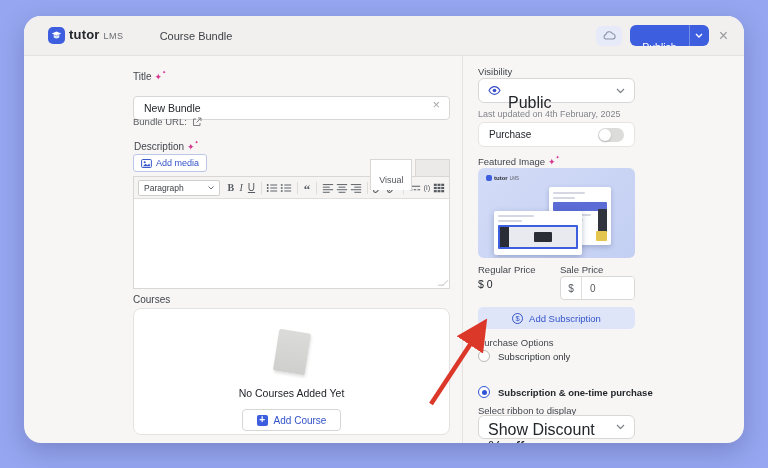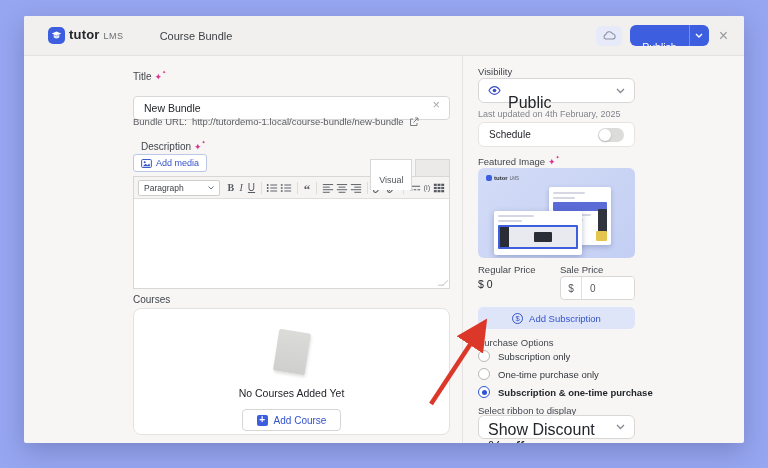--- a/index.html
+++ b/index.html
@@ -1,21 +1,21 @@
 <!DOCTYPE html>
 <html><head>
 <meta charset="utf-8">
 <style>
   * { margin:0; padding:0; box-sizing:border-box; }
   html,body { width:768px; height:468px; overflow:hidden; }
   body { font-family:"Liberation Sans","DejaVu Sans",sans-serif; }
   .page { position:relative; width:768px; height:468px; background:#96a6f0; }
 
   .window { position:absolute; left:24px; top:16px; width:720px; height:427px;
-            background:#f7f6f5; border-radius:2px; overflow:hidden;
+            background:#f7f6f5; border-radius:17px; overflow:hidden;
             box-shadow:0 8px 24px rgba(30,40,90,.25); }
 
   
   .hdr { position:absolute; left:0; top:0; width:100%; height:40px; background:#f1f0ee;
          border-bottom:1px solid #e3e2e0; display:flex; align-items:center; }
   .logo { display:flex; align-items:baseline; gap:4px; margin-left:24px; }
   .logo-mark { width:17px; height:17px; background:#3d5ede; border-radius:5px;
                display:inline-flex; align-items:center; justify-content:center; align-self:center; }
   .logo-text { font-size:13px; font-weight:bold; color:#23262b; letter-spacing:.2px; }
   .logo-suffix { font-size:9px; color:#6a6d73; letter-spacing:.5px; }
@@ -184,27 +184,26 @@
 
     <div class="lbl" style="left:109px; top:55px;">
       <span>Title</span><span class="sparkle">✦</span>
     </div>
     <div class="title-input whitebox">
       <input type="text" value="New Bundle" style="">
       <span class="clear-x">×</span>
     </div>
     <div class="url-line">
       <span>Bundle URL:</span>
-      <span>http://tutordemo-1.local/course-bundle/new-bundle</span>
       <svg class="ic" width="10" height="10" viewBox="0 0 10 10">
           <path d="M4 2H1.5v6.5H8V6M6 1h3v3M9 1L4.5 5.5" fill="none" stroke="#7c7f85" stroke-width="1"></path>
         </svg>
     </div>
 
-    <div class="lbl" style="left:109px; top:125px;padding-left:8px;">
+    <div class="lbl" style="left:102px; top:125px;padding-left:8px;">
       <span>Description</span><span class="sparkle">✦</span>
     </div>
     <button class="media-btn">
       <svg class="ic" width="11" height="9" viewBox="0 0 12 10">
           <rect x="0.6" y="0.6" width="10.8" height="8.8" rx="1" fill="none" stroke="#3353c9" stroke-width="1.1"></rect>
           <circle cx="4" cy="3.6" r="1.1" fill="#3353c9"></circle>
           <path d="M2 8l3-2.6L7 7l2.2-2L10 8z" fill="#3353c9"></path>
         </svg>
       <span>Add media</span>
     </button>
@@ -319,21 +318,21 @@
           <circle cx="7" cy="6" r="2" fill="#3b4ec9"></circle>
         </svg>
       <span class="val">Public</span>
       <svg class="ic" width="9" height="6" viewBox="0 0 9 6">
           <polyline points="1,1 4.5,4.5 8,1" fill="none" stroke="#86898f" stroke-width="1.3"></polyline>
         </svg>
     </div>
     <div class="muted" style="left:454px; top:93px;">Last updated on 4th February, 2025</div>
 
     <div class="schedule-box">
-      <span class="val">Schedule</span>
+      <span class="val">Purchase</span>
       <span class="toggle">
           <span class="knob"></span>
         </span>
     </div>
 
     <div class="sb-lbl" style="left:454px; top:140px;">
       <span>Featured Image</span><span class="sparkle">✦</span>
     </div>
     <div class="feat-img">
       <div class="fi-logo">
@@ -373,24 +372,20 @@
     <button class="add-sub-btn">
       <span class="dollar-circle">$</span>
       <span>Add Subscription</span>
     </button>
 
     <div class="sb-lbl" style="left:454px; top:321px;">Purchase Options</div>
     <div class="radio-row" style="top:334px;">
       <span class="radio"></span>
       <span class="rl">Subscription only</span>
     </div>
-    <div class="radio-row" style="top:352px;">
-      <span class="radio"></span>
-      <span class="rl">One-time purchase only</span>
-    </div>
     <div class="radio-row" style="top:370px;">
       <span class="radio checked"></span>
       <span class="rl" style="font-weight:bold; color:#23262b;">Subscription &amp; one-time purchase</span>
     </div>
 
     <div class="sb-lbl" style="left:454px; top:389px;">Select ribbon to display</div>
     <div class="sb-select" style="top:399px; height:24px;">
       <span class="val">Show Discount % off</span>
       <svg class="ic" width="9" height="6" viewBox="0 0 9 6">
           <polyline points="1,1 4.5,4.5 8,1" fill="none" stroke="#86898f" stroke-width="1.3"></polyline>

